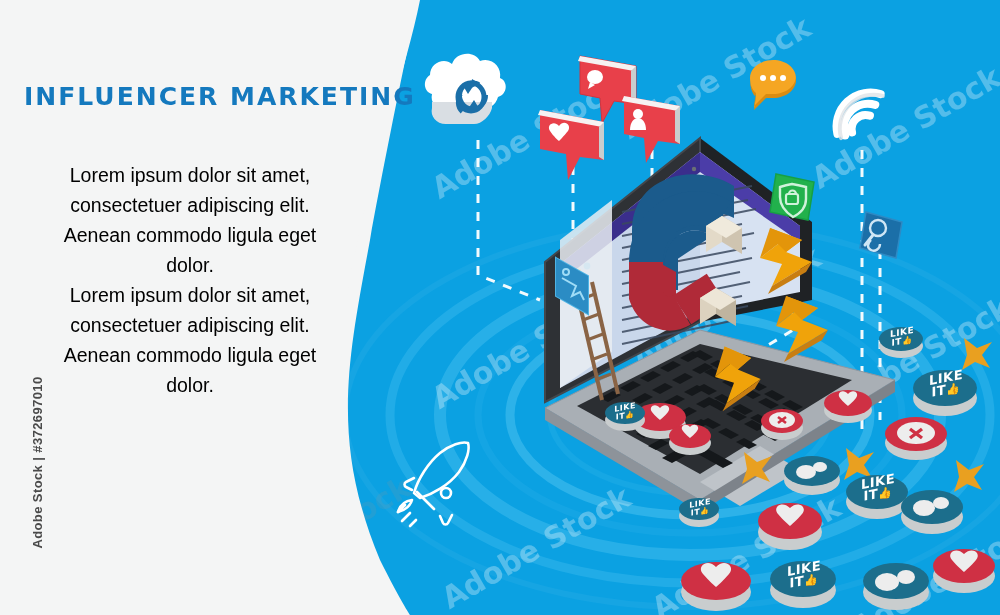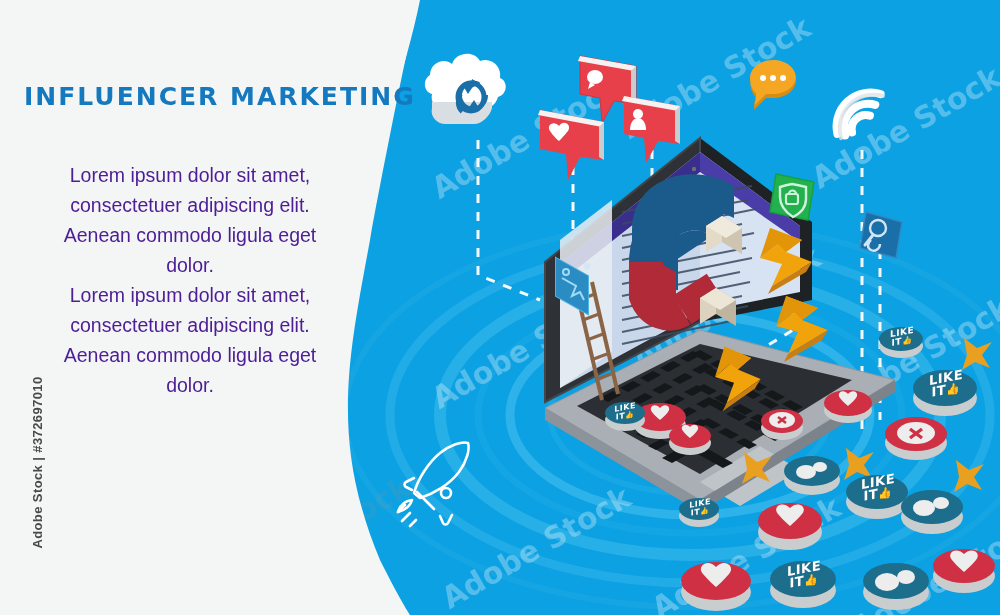--- a/index.html
+++ b/index.html
@@ -15,21 +15,21 @@
   
   .panel { position:absolute; left:0; top:0; width:400px; height:615px; z-index:30; }
   .title {
     position:absolute; left:24px; top:82px; width:360px;
     font-size:25px; font-weight:bold; letter-spacing:2.0px;
     color:#1479BE; font-family:"DejaVu Sans", sans-serif;
     white-space:nowrap;
   }
   .body-copy {
     position:absolute; left:30px; top:160px; width:320px;
-    text-align:center; color:#4c1d95;
+    text-align:center; color:#000000;
     font-size:19.5px; line-height:30px;
     font-family:"Liberation Sans", sans-serif;
   }
   .start-btn {
     position:absolute; left:373px; top:528px; width:107px; height:37px;
     background:#1B6FA8; border-radius:19px; color:#ffffff;
     font-size:20px; font-weight:bold; letter-spacing:1.2px;
     display:flex; align-items:center; justify-content:center;
     z-index:40; cursor:pointer; border:none;
   }

